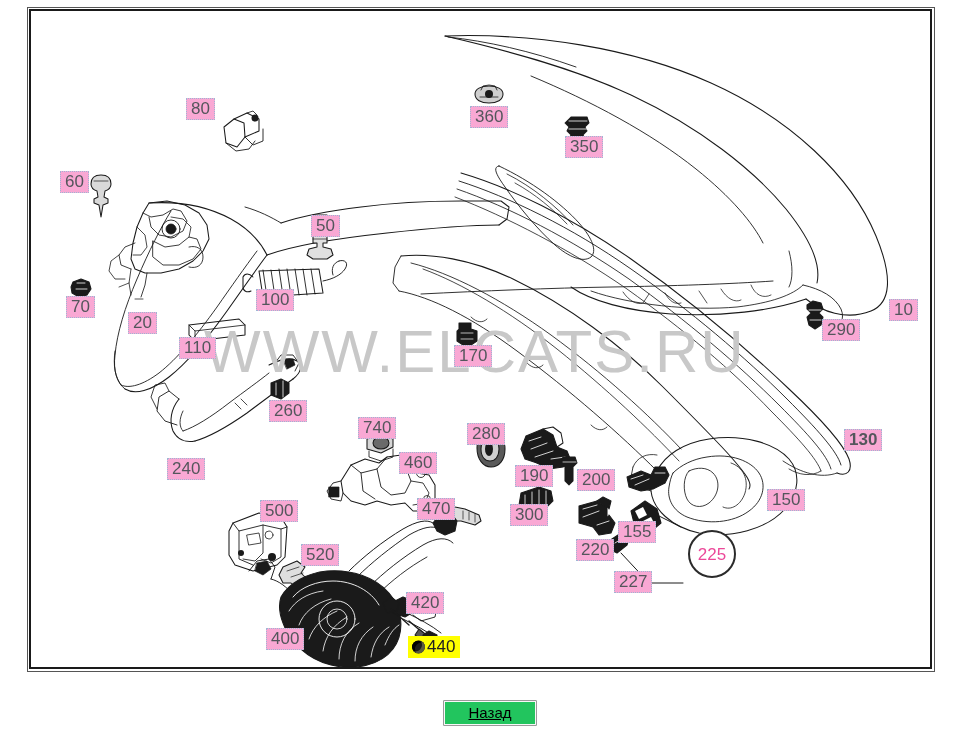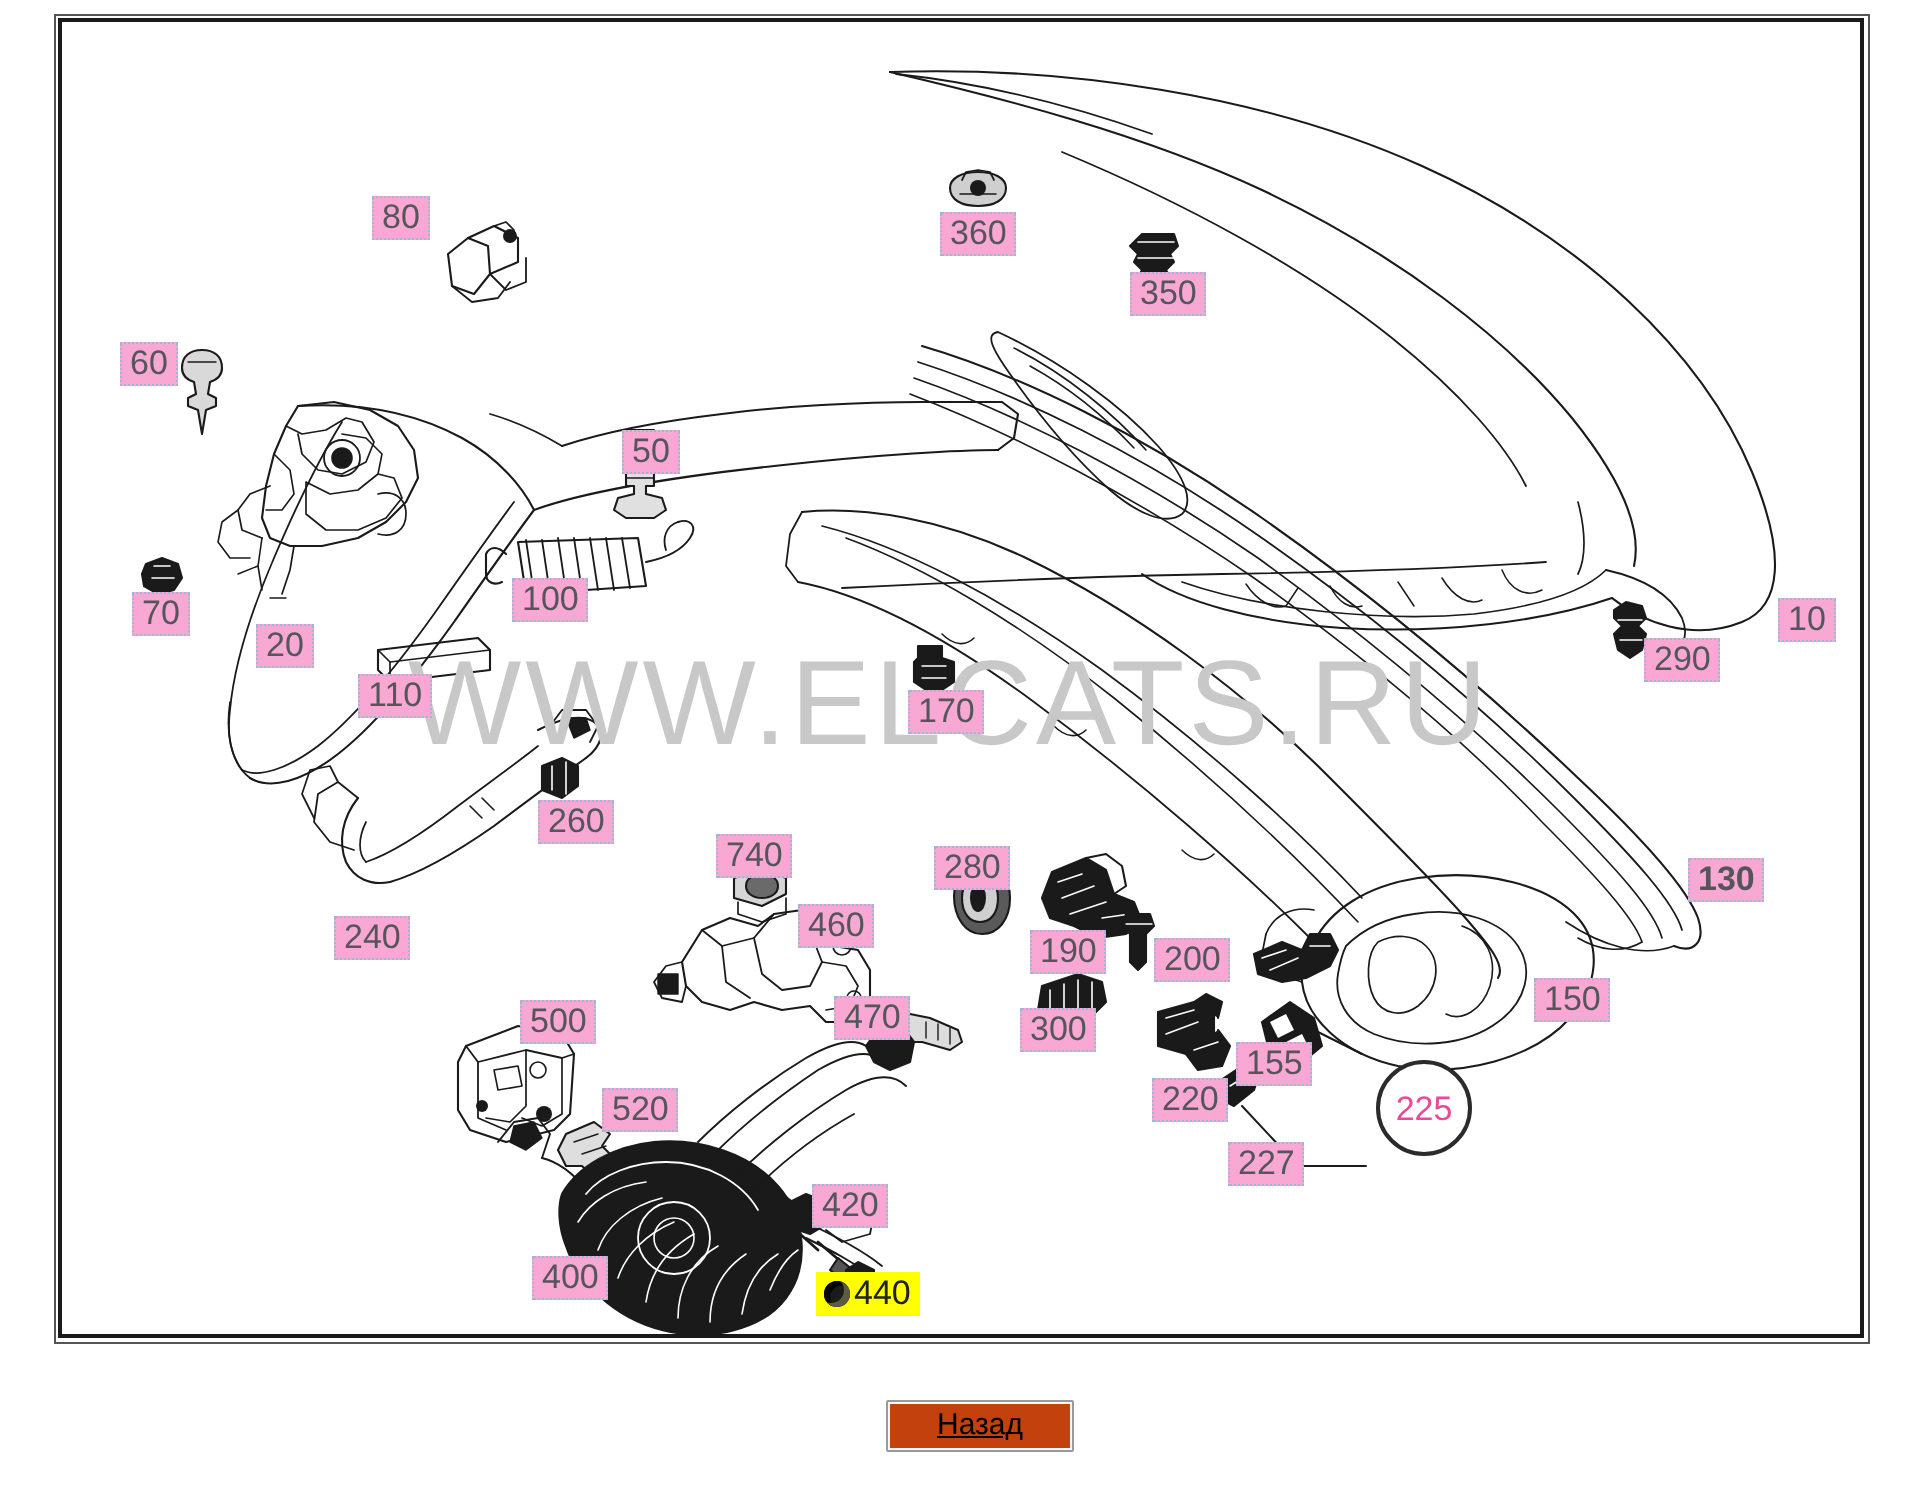--- a/index.html
+++ b/index.html
@@ -122,21 +122,21 @@
   }
   #back-button {
     position: absolute;
     left: 443px;
     top: 28px;
     min-width: 68px;
     padding: 3px 12px 4px 12px;
     font-family: "Liberation Sans", sans-serif;
     font-size: 15px;
     color: #000;
-    background: #c2410c;
+    background: #22c55e;
     border: 1px solid #9a9a9a;
     border-radius: 1px;
     text-align: center;
     cursor: pointer;
     box-shadow: inset 0 0 0 1px #f8f8f8;
     text-decoration: underline;
   }
 </style>
 </head>
 <body>

